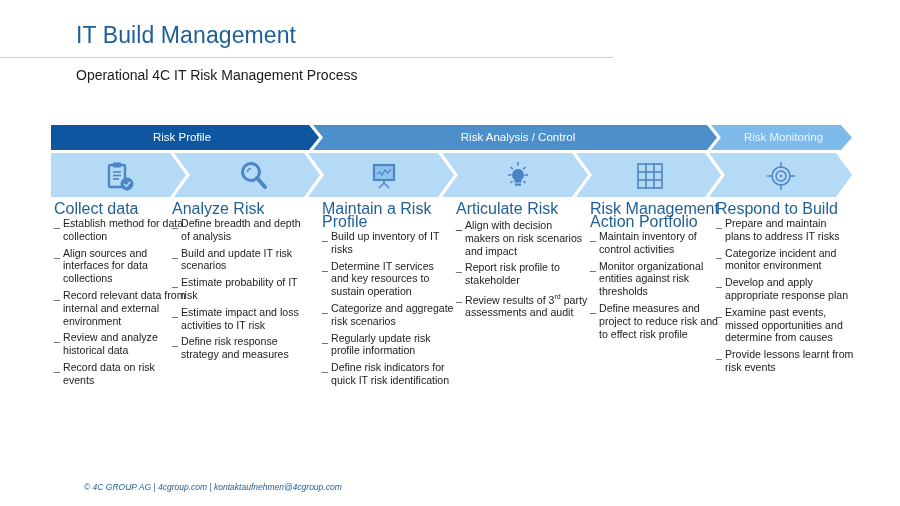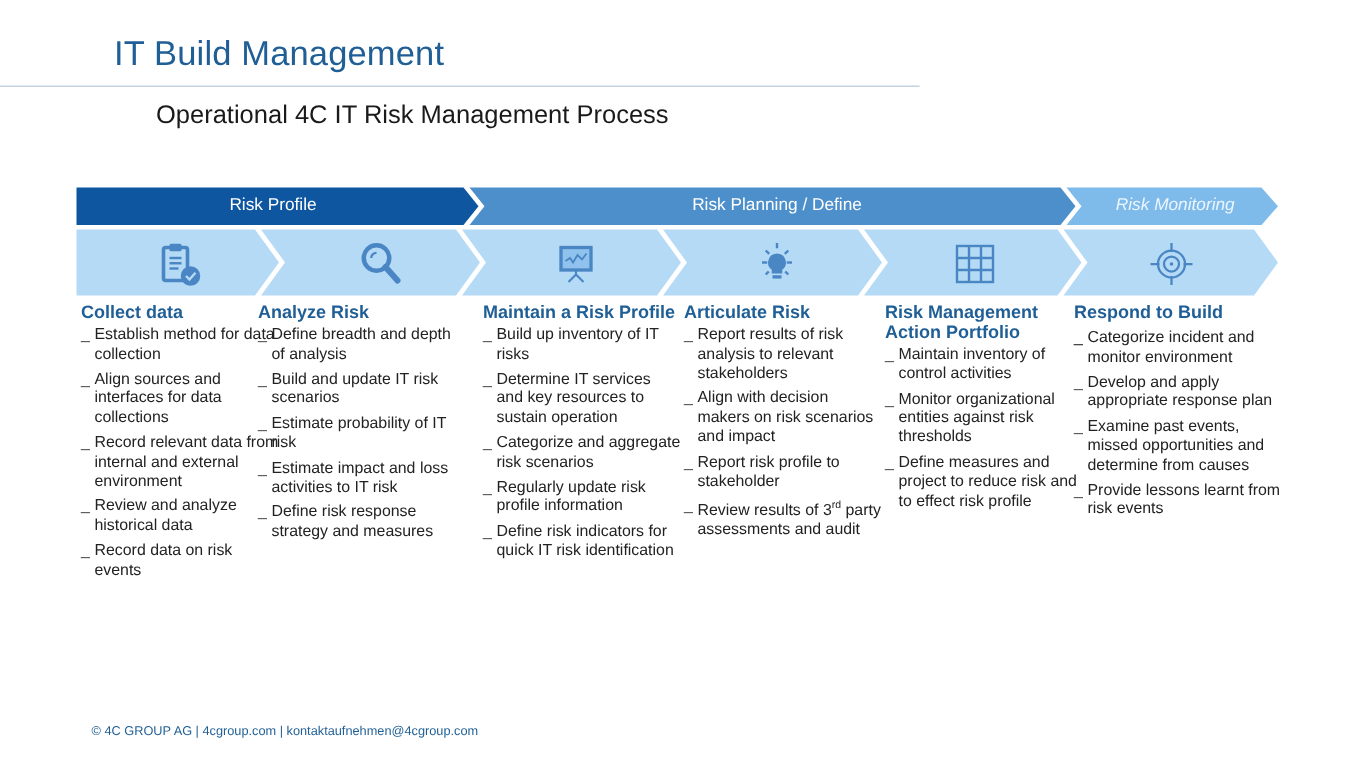--- a/index.html
+++ b/index.html
@@ -1,29 +1,29 @@
 <!DOCTYPE html>
 <html><head>
 <meta charset="utf-8">
 <style>
   * { margin:0; padding:0; box-sizing:border-box; }
   html, body { width:900px; height:506px; background:#ffffff; overflow:hidden; }
   body { position:relative; font-family:"Liberation Sans", "DejaVu Sans", sans-serif; color:#222; }
   .title { position:absolute; left:76px; top:22px; font-size:23px; color:#1f5f96; font-weight:normal; letter-spacing:0.1px; }
   .title-rule { position:absolute; left:0; top:57px; width:613px; height:1px; background:#c3d3e2; }
-  .subtitle { position:absolute; left:76px; top:67px; font-size:17px; color:#1a1a1a;margin-left:28px; }
+  .subtitle { position:absolute; left:76px; top:67px; font-size:14px; color:#1a1a1a; }
   svg.bands { position:absolute; left:0; top:0; }
   .phase-label { position:absolute; top:125px; height:25px; line-height:25px; font-size:11.5px; color:#ffffff; text-align:center; }
   .icon { position:absolute; top:160px; width:32px; height:32px; }
   .col { position:absolute; top:202px; width:132px; }
-  .col h3 { font-size:12px; font-weight:bold; color:#1f5f96; line-height:13px; margin-bottom:2px; }
+  .col h3 { font-size:16px; font-weight:normal; color:#1f5f96; line-height:13px; margin-bottom:2px; }
   .col ul { list-style:none; }
   .col li { position:relative; padding-left:9px; font-size:10.6px; line-height:12.8px; color:#222; margin-bottom:4px; }
   .col li .bul { position:absolute; left:0; top:0; color:#444; }
-  .footer { position:absolute; left:61px; top:482px; font-size:8.5px; color:#1f5f96; }
+  .footer { position:absolute; left:84px; top:482px; font-size:8.5px; color:#1f5f96;font-style:italic; }
 </style>
 </head>
 <body>
 
 <div class="title">IT Build Management</div>
 <div class="title-rule"></div>
 <div class="subtitle">Operational 4C IT Risk Management Process</div>
 
 <svg class="bands" width="900" height="506">
 
@@ -33,22 +33,22 @@
 
   <polygon points="51,153 170,153 186,175 170,197 51,197" fill="#b5daf6"></polygon>
   <polygon points="174,153 304,153 320,175 304,197 174,197 190,175" fill="#b5daf6"></polygon>
   <polygon points="308,153 438,153 454,175 438,197 308,197 324,175" fill="#b5daf6"></polygon>
   <polygon points="442,153 572,153 588,175 572,197 442,197 458,175" fill="#b5daf6"></polygon>
   <polygon points="576,153 705,153 721,175 705,197 576,197 592,175" fill="#b5daf6"></polygon>
   <polygon points="709,153 836,153 852,175 836,197 709,197 725,175" fill="#b5daf6"></polygon>
 </svg>
 
 <div class="phase-label" style="left:51px;width:262px;">Risk Profile</div>
-<div class="phase-label" style="left:323px;width:390px;">Risk Planning / Define</div>
-<div class="phase-label" style="left:721px;width:125px;color:#eaf5ff;font-style:italic;">Risk Monitoring</div>
+<div class="phase-label" style="left:323px;width:390px;">Risk Analysis / Control</div>
+<div class="phase-label" style="left:721px;width:125px;color:#eaf5ff;">Risk Monitoring</div>
 
 <svg class="icon" style="left:104px;" viewBox="0 0 32 32">
   <rect x="5" y="5" width="16" height="22" rx="1.5" fill="none" stroke="#4a86c4" stroke-width="2.4"></rect>
   <rect x="9" y="2.5" width="8" height="5" rx="1" fill="#4a86c4"></rect>
   <line x1="9" y1="12" x2="17" y2="12" stroke="#4a86c4" stroke-width="1.6"></line>
   <line x1="9" y1="15.5" x2="17" y2="15.5" stroke="#4a86c4" stroke-width="1.6"></line>
   <line x1="9" y1="19" x2="15" y2="19" stroke="#4a86c4" stroke-width="1.6"></line>
   <circle cx="23" cy="24" r="6.5" fill="#4a86c4"></circle>
   <polyline points="20,24 22.3,26.3 26.3,21.8" fill="none" stroke="#b5daf6" stroke-width="1.6"></polyline>
 </svg>
@@ -126,40 +126,40 @@
     <li><span class="bul">_</span><span>Determine IT services and key resources to sustain operation</span></li>
     <li><span class="bul">_</span><span>Categorize and aggregate risk scenarios</span></li>
     <li><span class="bul">_</span><span>Regularly update risk profile information</span></li>
     <li><span class="bul">_</span><span>Define risk indicators for quick IT risk identification</span></li>
   </ul>
 </div>
 
 <div class="col" style="left:456px;">
   <h3>Articulate Risk</h3>
   <ul>
-    <li><span class="bul">_</span><span>Report results of risk analysis to relevant stakeholders</span></li>
+    <li><span class="bul">_</span></li>
     <li><span class="bul">_</span><span>Align with decision makers on risk scenarios and impact</span></li>
     <li><span class="bul">_</span><span>Report risk profile to stakeholder</span></li>
     <li><span class="bul">_</span><span>Review results of 3<sup style="font-size:7px">rd</sup> party assessments and audit</span></li>
   </ul>
 </div>
 
 <div class="col" style="left:590px;">
   <h3>Risk Management Action Portfolio</h3>
   <ul>
     <li><span class="bul">_</span><span>Maintain inventory of control activities</span></li>
     <li><span class="bul">_</span><span>Monitor organizational entities against risk thresholds</span></li>
     <li><span class="bul">_</span><span>Define measures and project to reduce risk and to effect risk profile</span></li>
   </ul>
 </div>
 
 <div class="col" style="left:716px;width:138px;">
   <h3>Respond to Build</h3>
   <ul>
-    <li><span class="bul">_</span></li>
+    <li><span class="bul">_</span><span>Prepare and maintain plans to address IT risks</span></li>
     <li><span class="bul">_</span><span>Categorize incident and monitor environment</span></li>
     <li><span class="bul">_</span><span>Develop and apply appropriate response plan</span></li>
     <li><span class="bul">_</span><span>Examine past events, missed opportunities and determine from causes</span></li>
     <li><span class="bul">_</span><span>Provide lessons learnt from risk events</span></li>
   </ul>
 </div>
 
 <div class="footer">© 4C GROUP AG  |  4cgroup.com  |  kontaktaufnehmen@4cgroup.com</div>
 
 </body></html>

